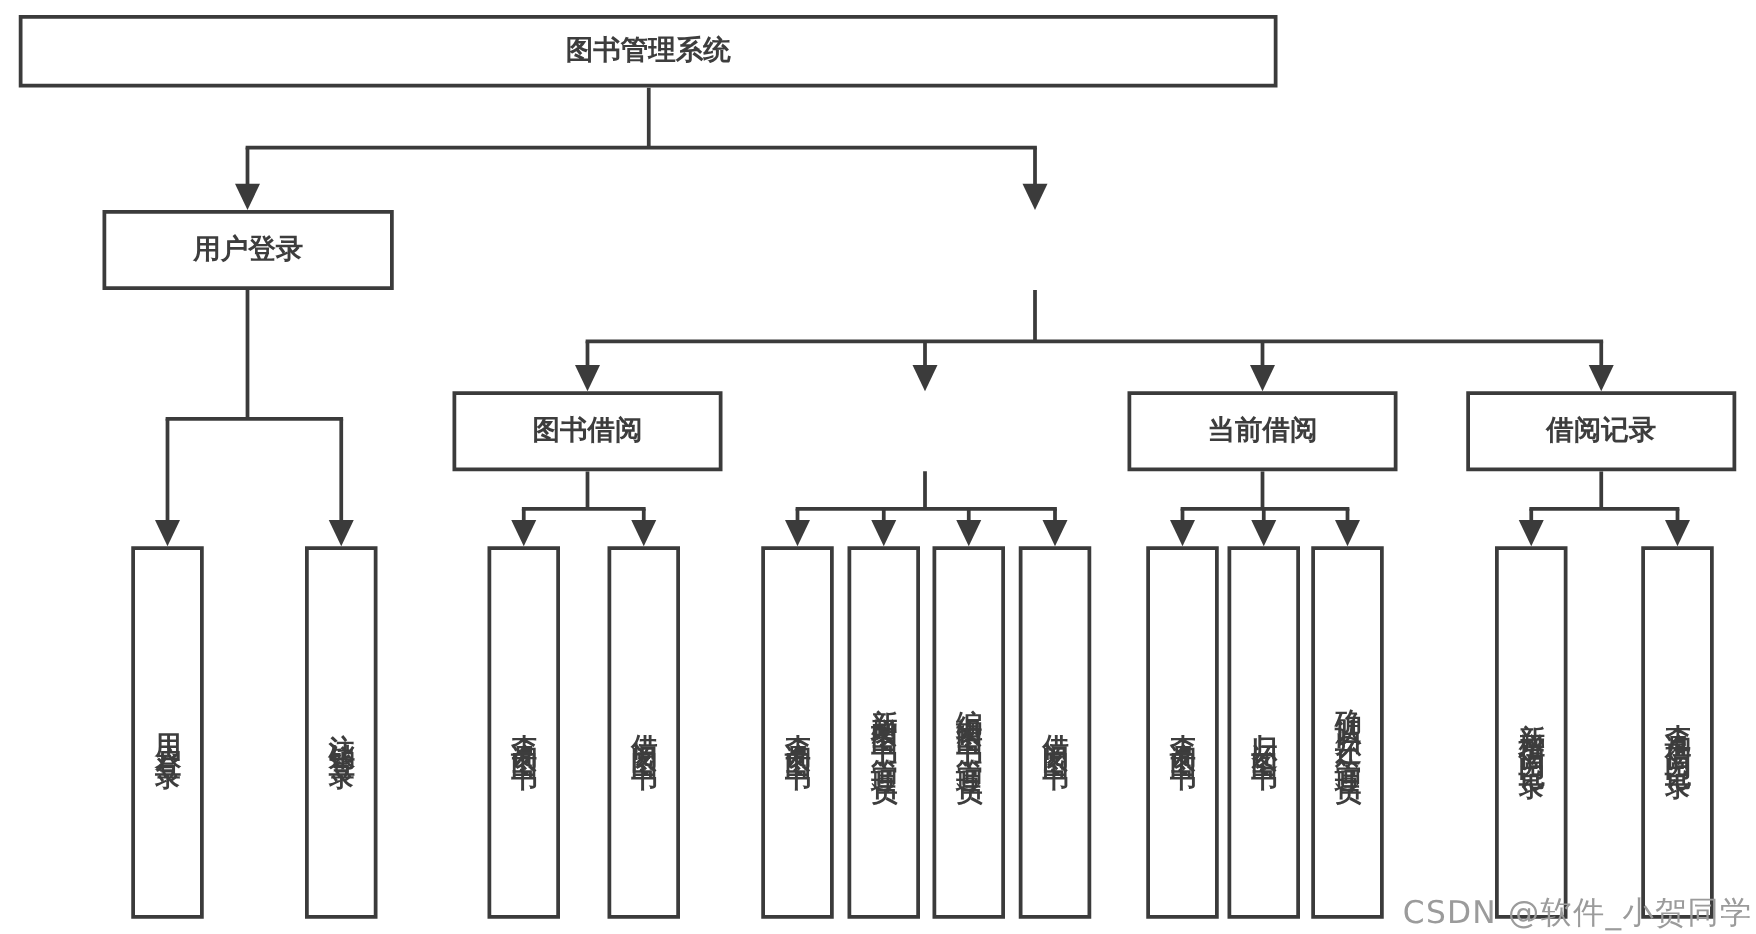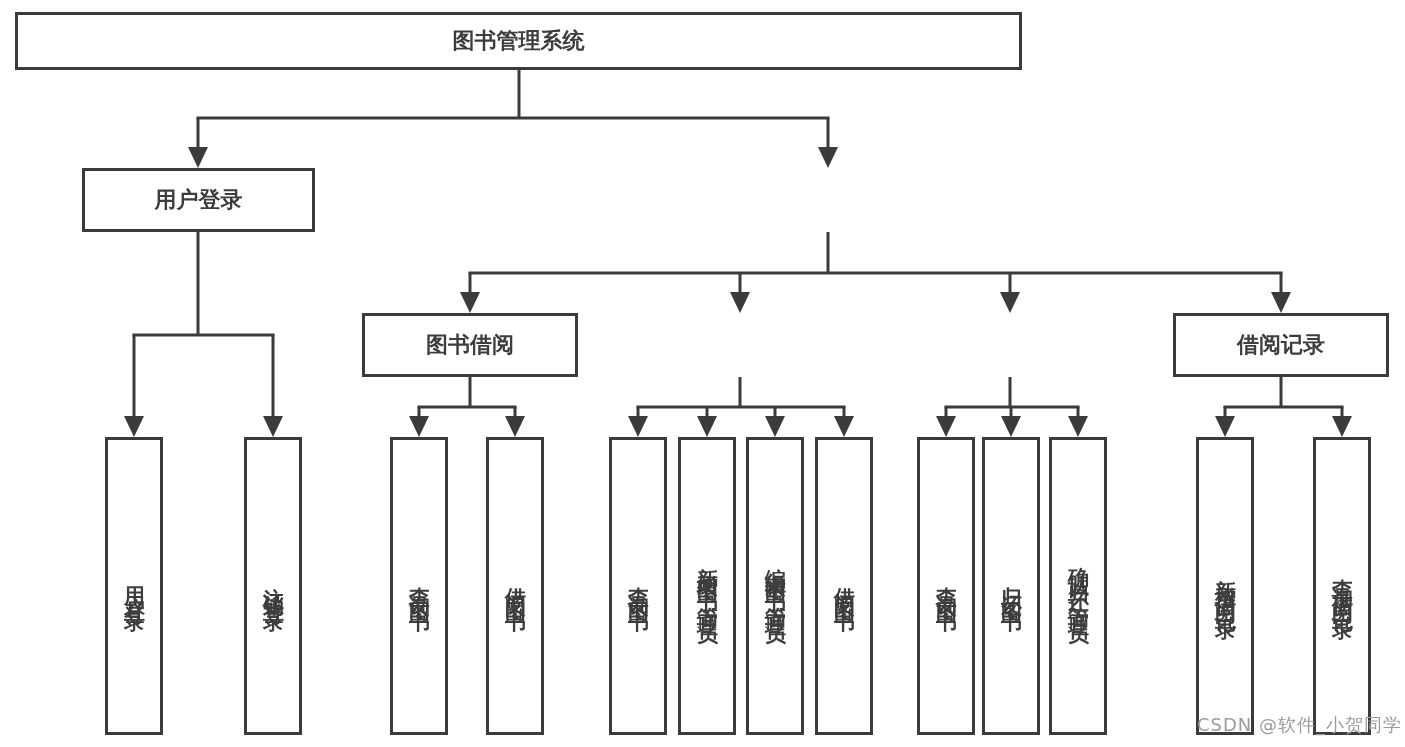--- a/index.html
+++ b/index.html
@@ -33,21 +33,21 @@
     letter-spacing:8px;
     font-size:21px;
     white-space:normal;
   }
   .watermark{
     position:absolute;
     top:713px;
     right:3px;
     z-index:3;
     color:#9b9b9b;
-    font-size:18px;
+    font-size:25px;
     letter-spacing:1px;
     font-family:"DejaVu Sans","Liberation Sans",sans-serif;
   }
 </style>
 </head>
 <body>
 
 <div class="canvas">
 
   <svg class="connectors" width="1405" height="747">
@@ -103,20 +103,21 @@
       <polygon points="1215,416 1235,416 1225,437" fill="#3b3b3b"></polygon>
       <line x1="1342" y1="407" x2="1342" y2="423" stroke="#3b3b3b" stroke-width="3"></line>
       <polygon points="1332,416 1352,416 1342,437" fill="#3b3b3b"></polygon>
     </svg>
 
   <div class="node h" style="left:15px;top:12px;width:1007px;height:58px">图书管理系统</div>
 
   <div class="node h" style="left:82px;top:168px;width:233px;height:64px">用户登录</div>
 
   <div class="node h" style="left:362px;top:313px;width:216px;height:64px">图书借阅</div>
+  <div class="node h" style="left:902px;top:313px;width:216px;height:64px">当前借阅</div>
   <div class="node h" style="left:1173px;top:313px;width:216px;height:64px">借阅记录</div>
 
   <div class="node v" style="left:105px;top:437px;width:58px;height:298px">用户登录</div>
   <div class="node v" style="left:244px;top:437px;width:58px;height:298px">注销登录</div>
 
   <div class="node v" style="left:390px;top:437px;width:58px;height:298px">查询图书</div>
   <div class="node v" style="left:486px;top:437px;width:58px;height:298px">借阅图书</div>
 
   <div class="node v" style="left:609px;top:437px;width:58px;height:298px">查询图书</div>
   <div class="node v" style="left:678px;top:437px;width:58px;height:298px">新增图书（管理员）</div>

